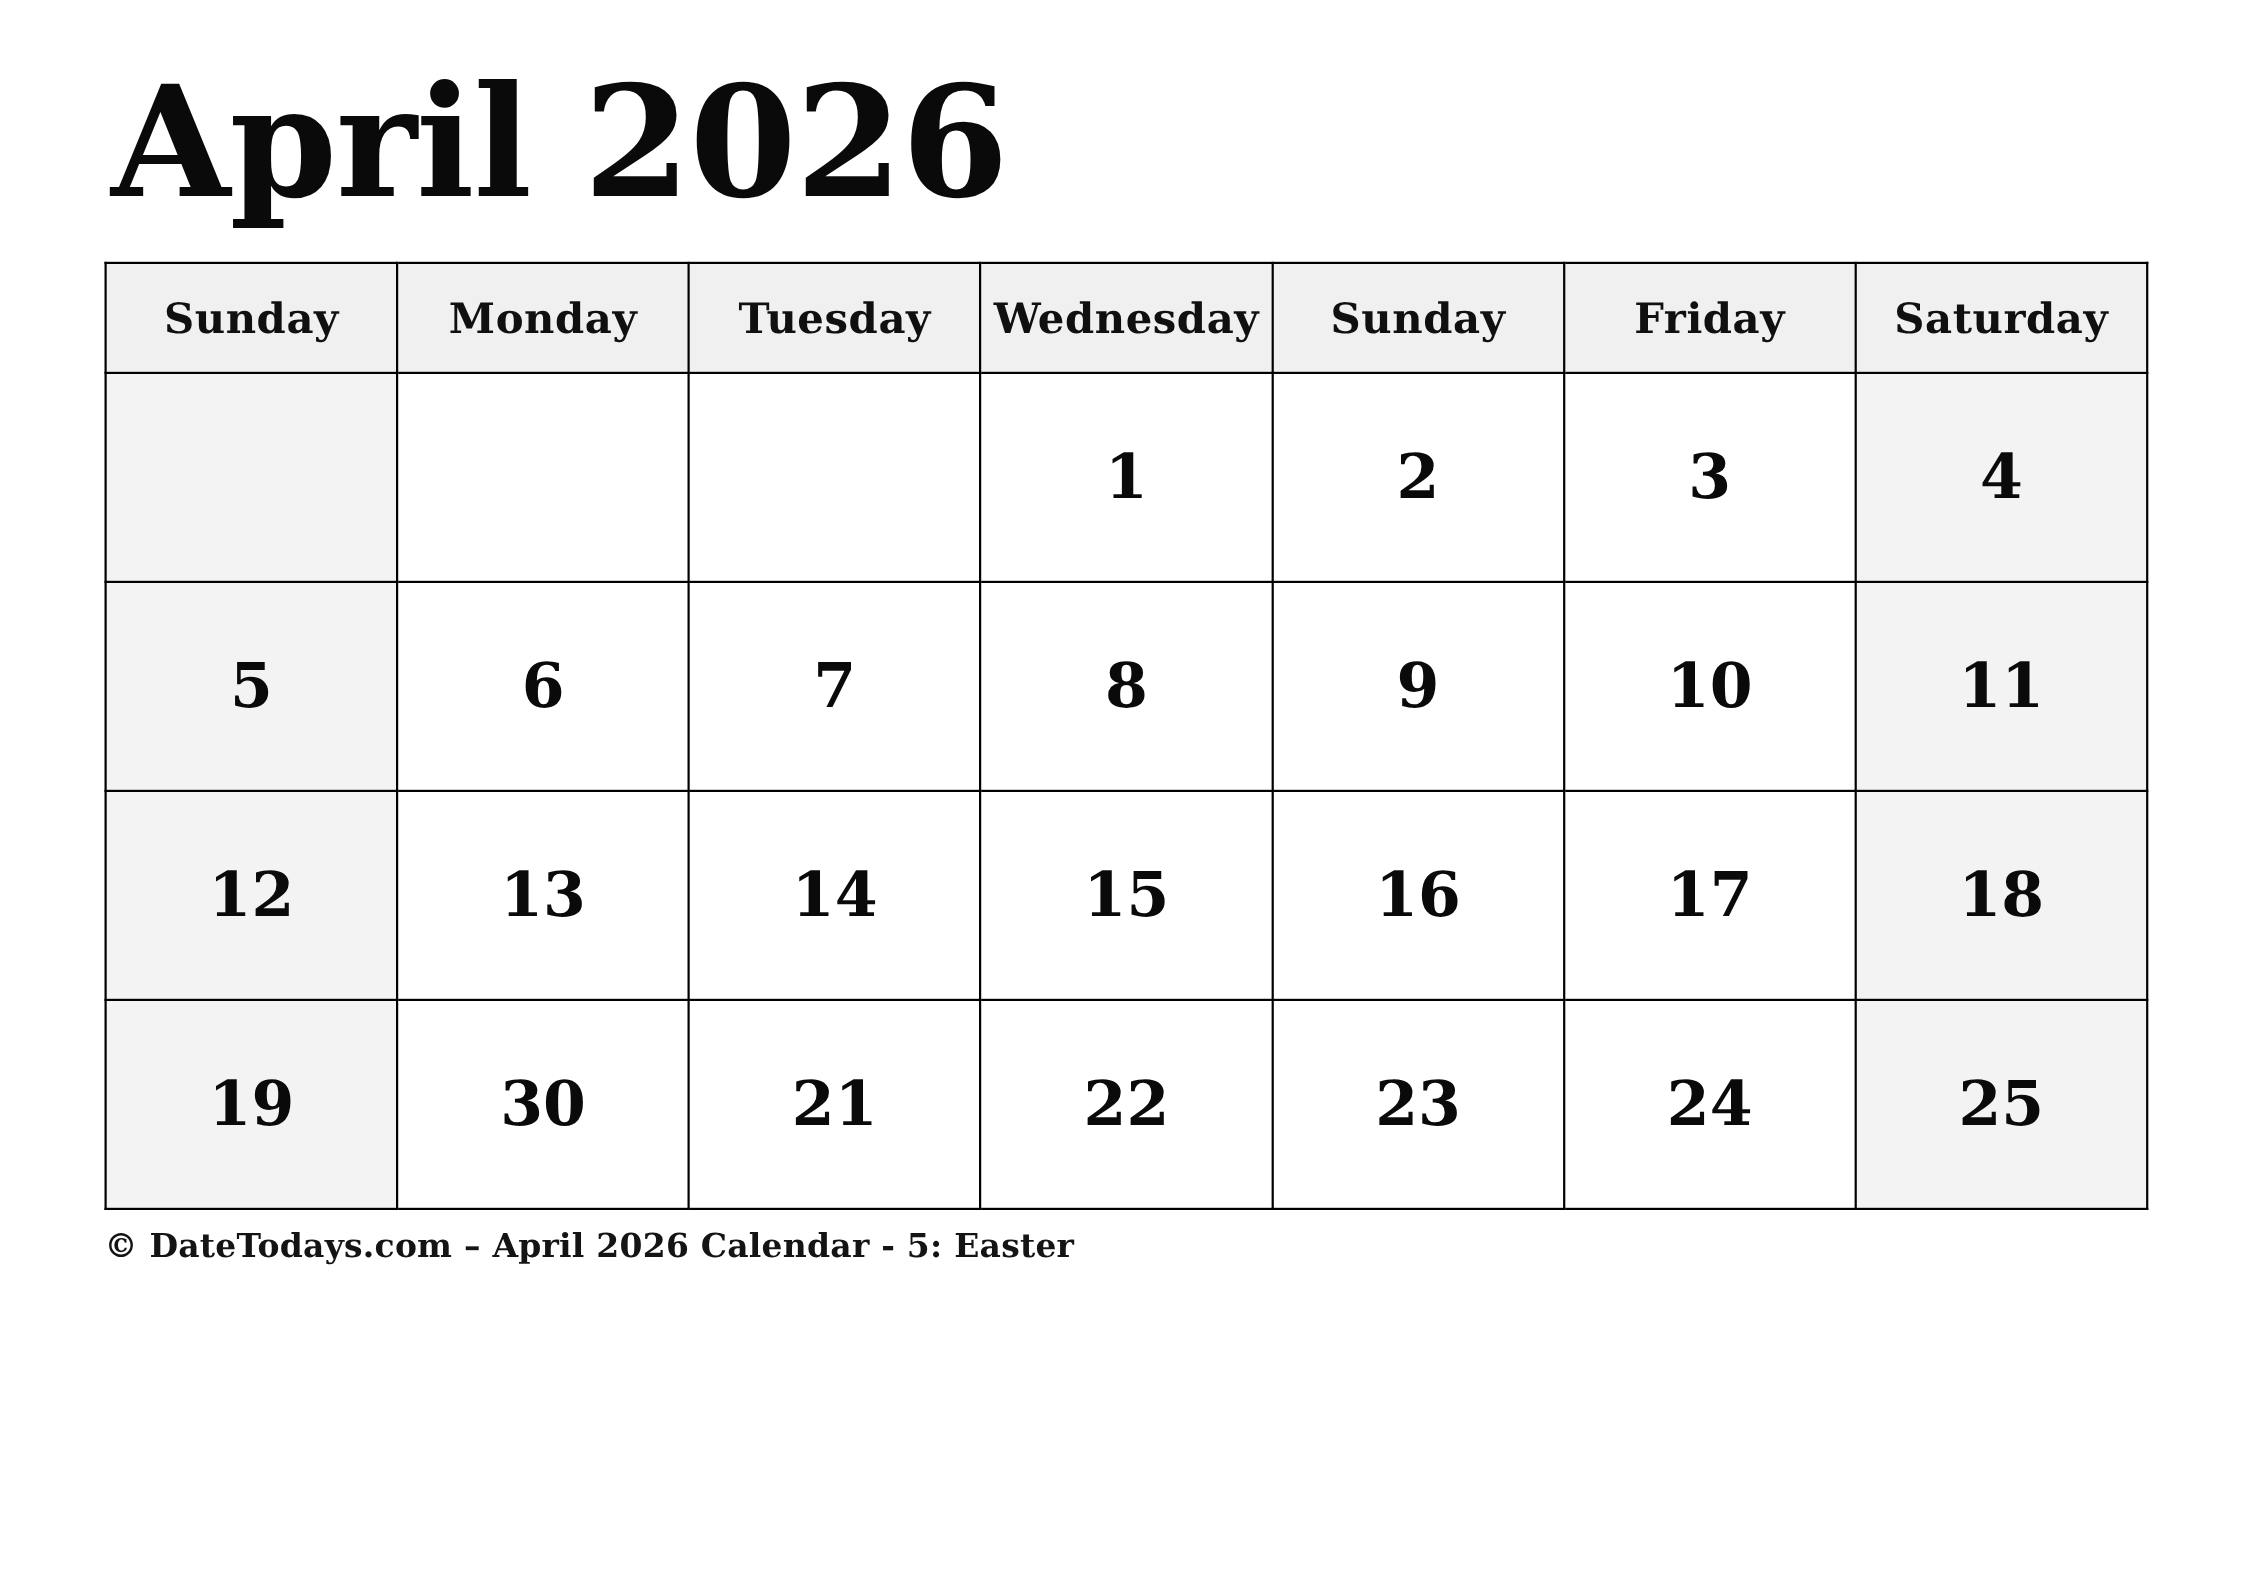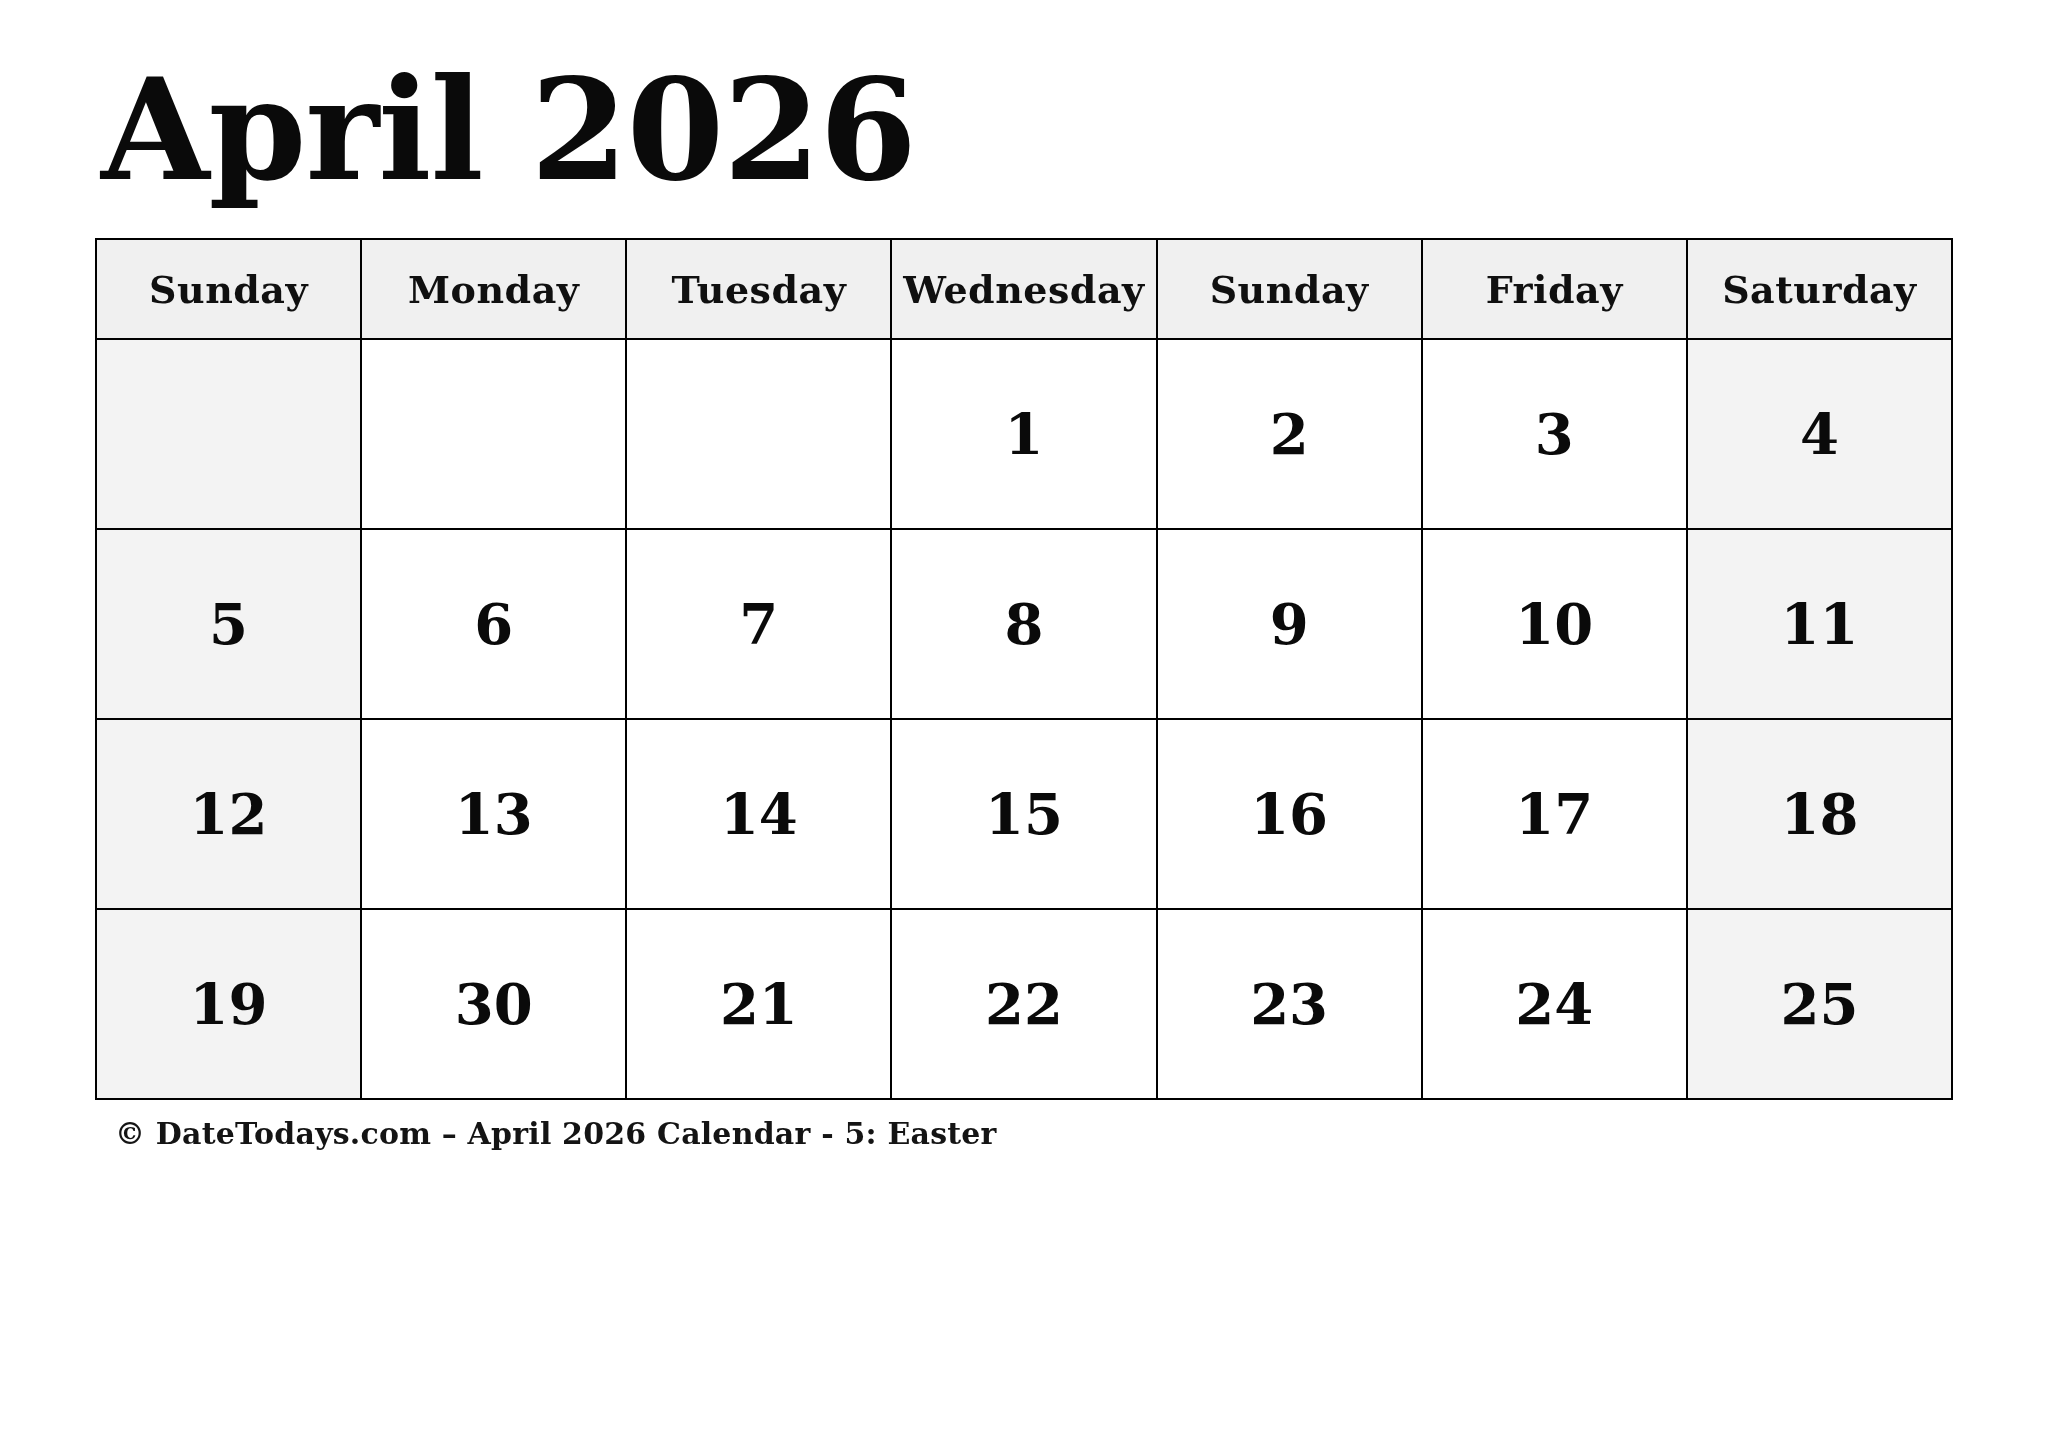--- a/index.html
+++ b/index.html
@@ -57,21 +57,21 @@
     font-family: "DejaVu Serif", serif;
     font-weight: bold;
     font-size: 56px;
     color: #0a0a0a;
   }
   table.calendar td.weekend {
     background: #f3f3f3;
   }
   .footer {
     margin-top: 16px;
-    margin-left: 20px;
+    margin-left: 0;
     font-family: "DejaVu Serif", serif;
     font-weight: bold;
     font-size: 30px;
     color: #141414;
     letter-spacing: 0.2px;
   }
 </style>
 </head>
 <body>
 

